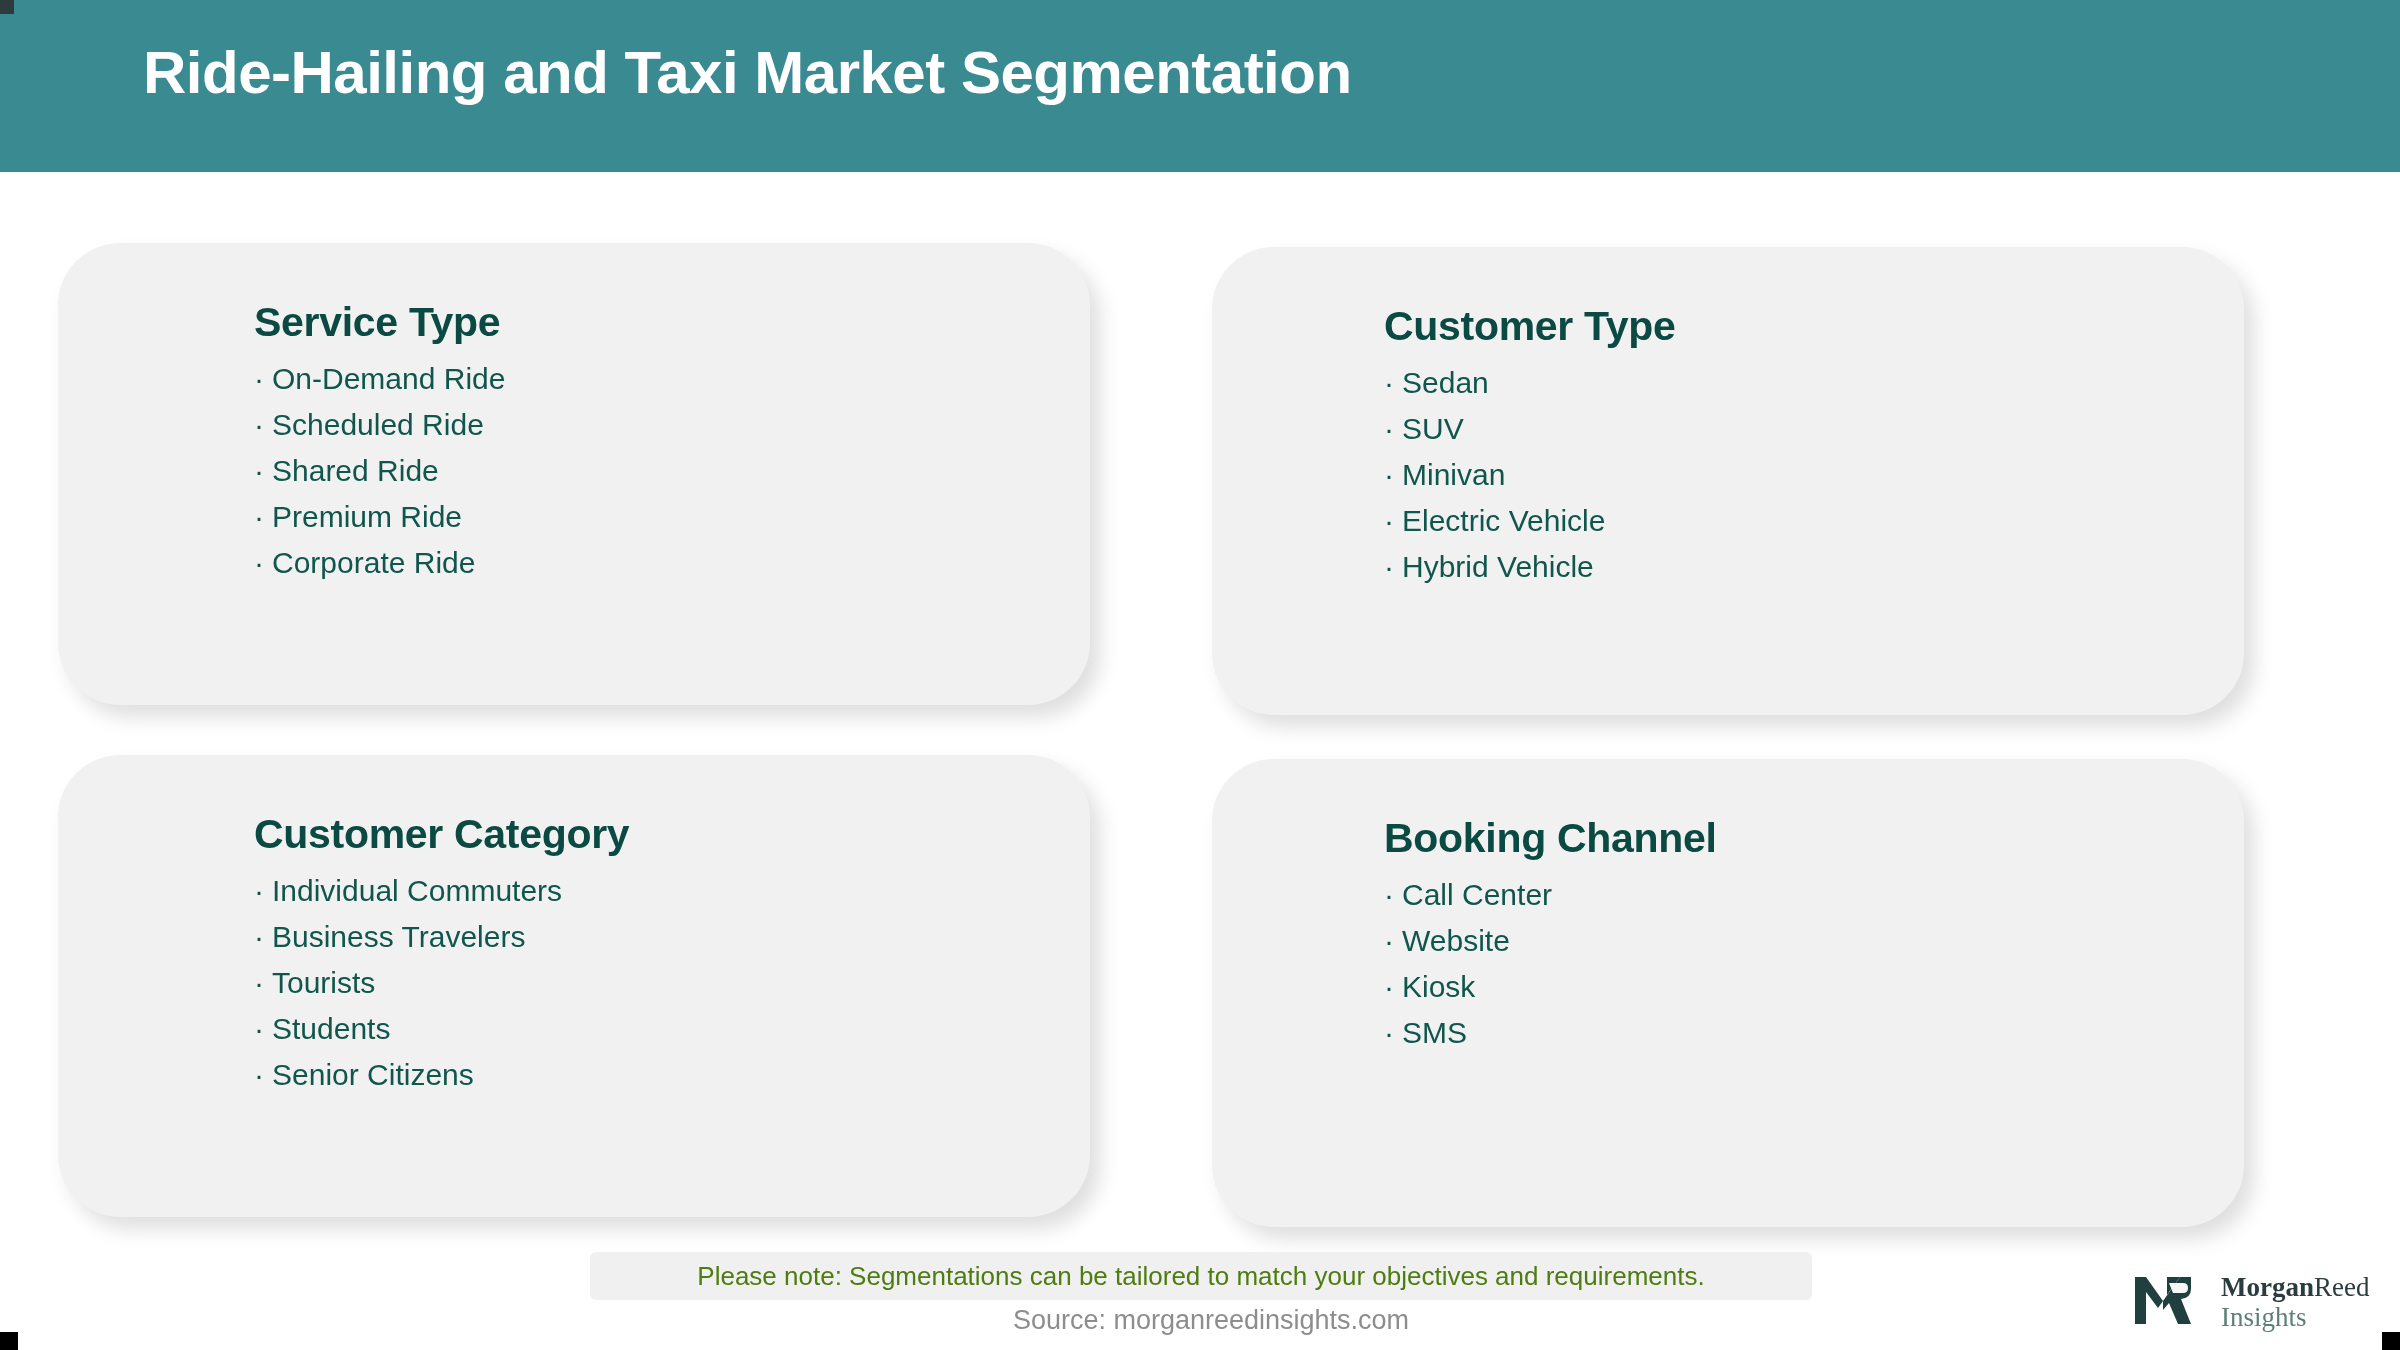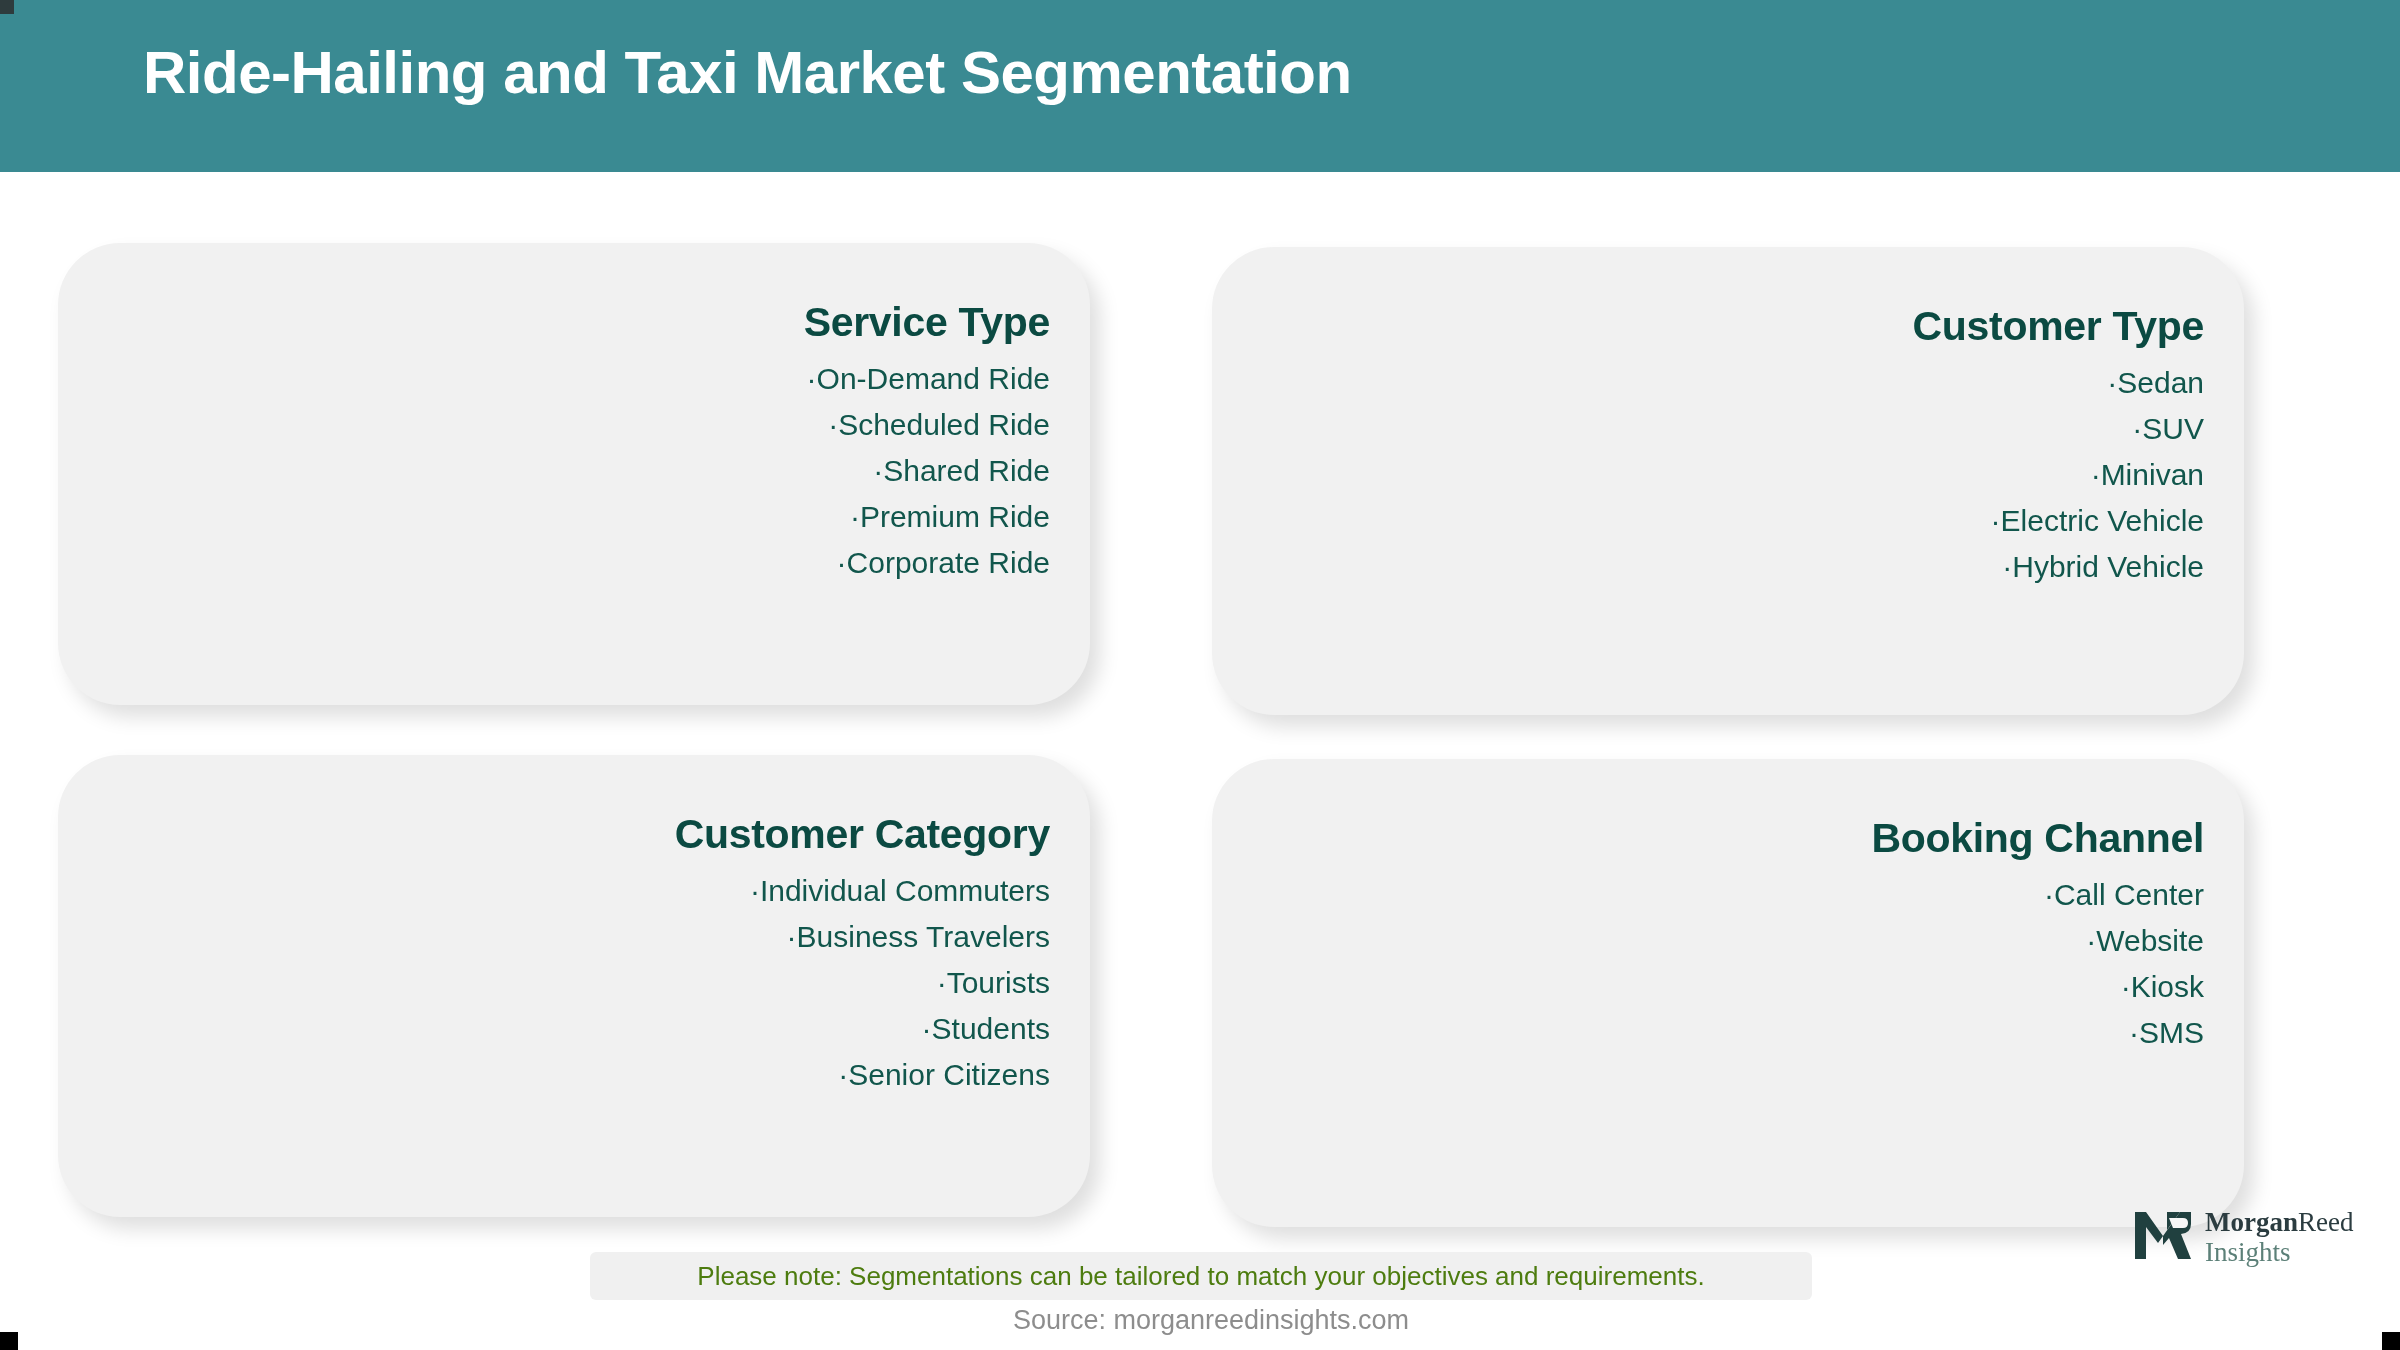--- a/index.html
+++ b/index.html
@@ -52,21 +52,20 @@
     top: 172px;
     width: 2400px;
     height: 1060px;
   }
   .card {
     position: absolute;
     background: #f1f1f1;
     border-radius: 62px;
     box-shadow: 10px 12px 20px rgba(0,0,0,0.13);
     box-sizing: border-box;
-    text-align: right;
   }
   .card.c0 { left: 58px;   top: 71px;  width: 1032px; height: 462px; }
   .card.c1 { left: 1212px; top: 75px;  width: 1032px; height: 468px; }
   .card.c2 { left: 58px;   top: 583px; width: 1032px; height: 462px; }
   .card.c3 { left: 1212px; top: 587px; width: 1032px; height: 468px; }
 
   .card-inner {
     position: absolute;
     left: 196px;
     top: 56px;
@@ -127,25 +126,26 @@
     text-align: center;
     font-size: 27px;
     color: #8d8d8d;
     padding-left: 11px;
   }
 
   
   .logo {
     position: absolute;
     left: 2133px;
-    top: 1203px;
+    top: 1268px;
     width: 240px;
     height: 68px;
     display: flex;
     align-items: center;
+    gap: 16px;
   }
   .logo-mark { flex: 0 0 auto; margin-right: 10px; }
   .logo-words {
     display: flex;
     flex-direction: column;
     justify-content: center;
     line-height: 1;
   }
   .logo-line1 {
     font-family: "Liberation Serif", serif;

